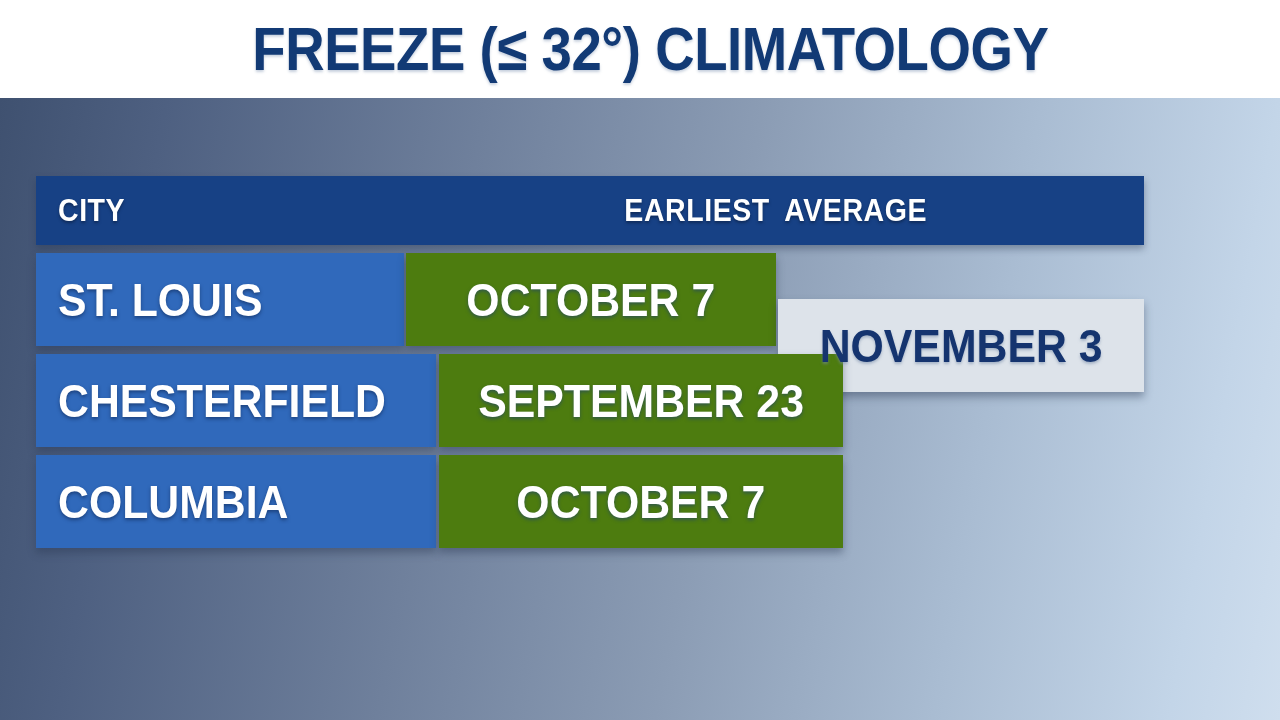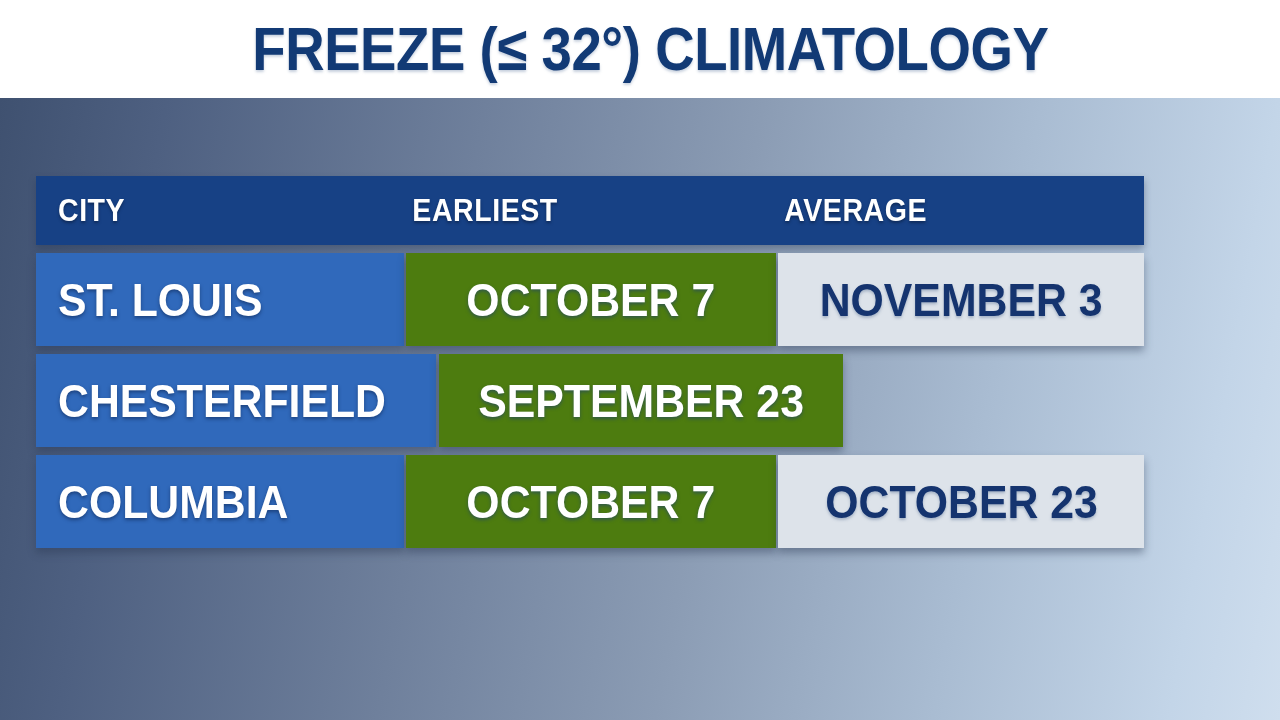--- a/index.html
+++ b/index.html
@@ -92,21 +92,21 @@
     letter-spacing:0.6px;
     transform:none;
   }
   #header-row .hdr-label {
     transform:scaleX(0.92);
     transform-origin:center;
     text-shadow:0 2px 3px rgba(10,25,55,0.55);
   }
   #header-row .col-city    { padding-left:22px; justify-content:flex-start; }
   #header-row .col-city .hdr-label { transform-origin:left center; }
-  #header-row .col-earliest{ justify-content:flex-start; }
+  #header-row .col-earliest{ justify-content:flex-end; }
   #header-row .col-average { }
   #header-row .col-gap1, #header-row .col-gap2 { background:transparent; }
 
   
   .data-row { height:93px; }
   .data-row .cell {
     height:93px;
     font-weight:bold;
     font-size:46px;
     letter-spacing:0px;
@@ -147,21 +147,21 @@
   }
   .data-row .col-average .cell-inner {
     text-shadow:0 2px 3px rgba(120,140,170,0.55);
   }
 
   .data-row .col-gap1, .data-row .col-gap2 { background:transparent; }
 
   
   .sheen-city    { background-image:linear-gradient(95deg, rgba(255,255,255,0.07), rgba(0,0,0,0.06)); }
   .sheen-earliest{ background-image:linear-gradient(95deg, rgba(255,255,255,0.10), rgba(0,0,0,0.05)); }
-  .sheen-average { background-image:linear-gradient(95deg, rgba(255,255,255,0.55), rgba(150,165,190,0.22)); }
+  .sheen-average { background-image:linear-gradient(95deg, rgba(255,255,255,0.55), rgba(150,165,190,0.22));margin-top:46px; }
 </style>
 </head>
 <body>
 
 <div id="bg-gradient"></div>
 
 <div id="title-band">
   <div id="title-text">FREEZE (≤ 32°) CLIMATOLOGY</div>
 </div>
 
@@ -208,18 +208,15 @@
 
   <div class="row data-row">
     <div class="cell col-city sheen-city">
       <span class="cell-inner">COLUMBIA</span>
     </div>
     <div class="cell col-gap1"></div>
     <div class="cell col-earliest sheen-earliest">
       <span class="cell-inner">OCTOBER 7</span>
     </div>
     <div class="cell col-gap2"></div>
-    <div class="cell col-average sheen-average">
-      <span class="cell-inner">OCTOBER 23</span>
-    </div>
   </div>
 
 </div>
 
 </body></html>

